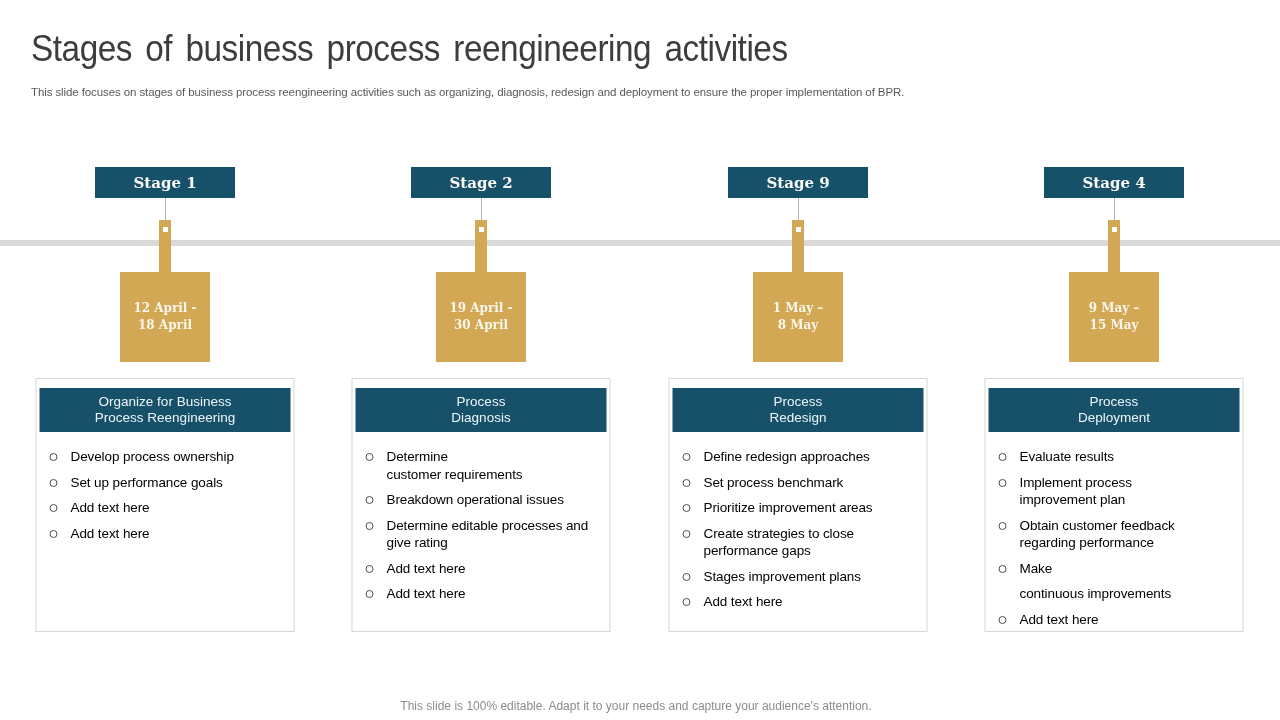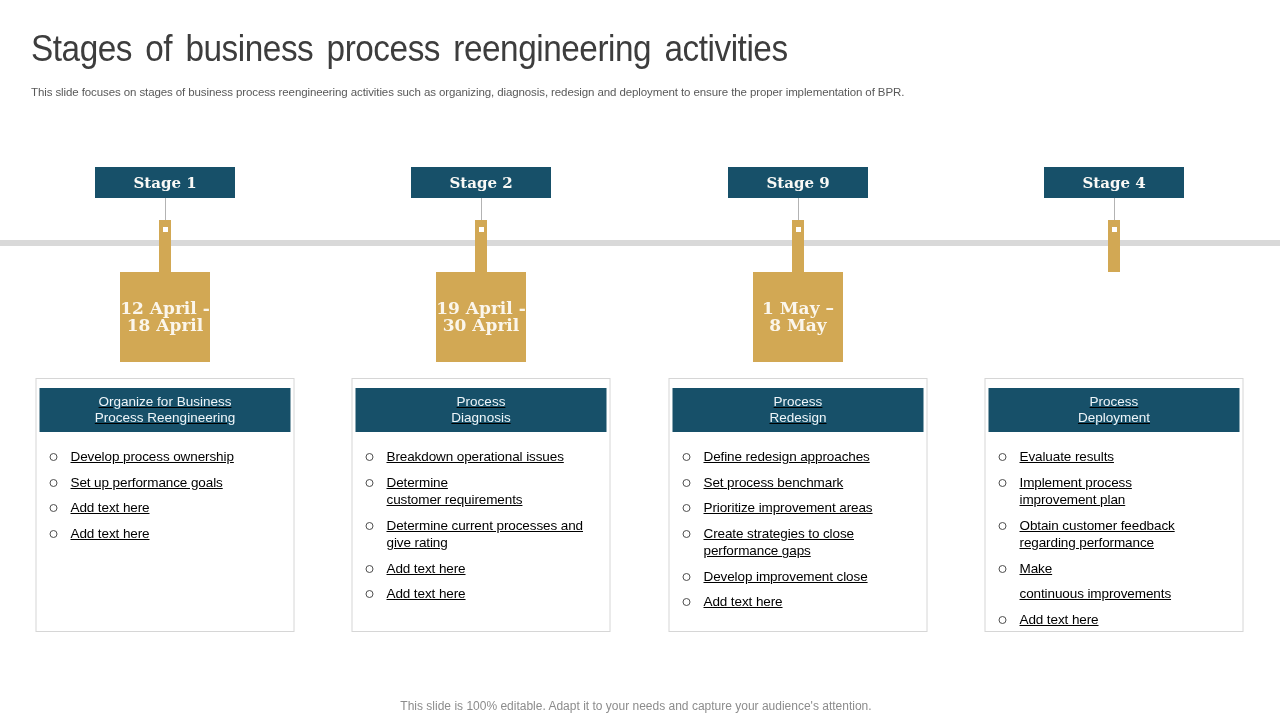--- a/index.html
+++ b/index.html
@@ -44,28 +44,27 @@
     position:absolute;top:220px;left:50%;transform:translateX(-50%);
     width:12px;height:52px;background:var(--gold);z-index:2;
   }
   .sq{width:5px;height:5px;background:#ffffff;margin:7px auto 0;}
   .datebox{
     position:absolute;top:272px;left:50%;transform:translateX(-50%);
     width:90px;height:90px;background:var(--gold);z-index:2;
     display:flex;align-items:center;justify-content:center;text-align:center;
   }
   .date-text{
-    font-family:"DejaVu Serif",serif;font-weight:bold;font-size:17px;line-height:17px;
+    font-family:"DejaVu Serif",serif;font-weight:bold;font-size:12px;line-height:17px;
     color:#fbf6ec;white-space:pre-line;
   }
   .card{
     position:absolute;top:378px;left:50%;transform:translateX(-50%);
     width:259px;height:254px;background:#ffffff;border:1px solid #d6d6d6;
     box-sizing:border-box;
-    text-decoration:underline;
   }
   .card-head{
     margin:9px 3px 0;height:44px;background:var(--teal);
     display:flex;align-items:center;justify-content:center;text-align:center;
     font-size:13.5px;line-height:16px;color:#eef5f9;white-space:pre-line;
   }
   .items{
     list-style:none;margin:16px 6px 0 0;padding:0 0 0 13px;
   }
   .items li{display:flex;margin-bottom:8px;}
@@ -137,30 +136,30 @@
     <div class="datebox">
       <span class="date-text">19 April -
 30 April</span>
     </div>
     <div class="card">
       <div class="card-head">Process
 Diagnosis</div>
       <ul class="items">
             <li>
               <span class="mark"></span>
-              <span class="txt">Breakdown operational issues</span>
-            </li>
-            <li>
-              <span class="mark"></span>
               <span class="txt">Determine
 customer requirements</span>
             </li>
             <li>
               <span class="mark"></span>
-              <span class="txt">Determine current processes and
+              <span class="txt">Breakdown operational issues</span>
+            </li>
+            <li>
+              <span class="mark"></span>
+              <span class="txt">Determine editable processes and
 give rating</span>
             </li>
             <li>
               <span class="mark"></span>
               <span class="txt">Add text here</span>
             </li>
             <li>
               <span class="mark"></span>
               <span class="txt">Add text here</span>
             </li>
@@ -195,36 +194,40 @@
               <span class="mark"></span>
               <span class="txt">Prioritize improvement areas</span>
             </li>
             <li>
               <span class="mark"></span>
               <span class="txt">Create strategies to close
 performance gaps</span>
             </li>
             <li>
               <span class="mark"></span>
-              <span class="txt">Develop improvement close</span>
+              <span class="txt">Stages improvement plans</span>
             </li>
             <li>
               <span class="mark"></span>
               <span class="txt">Add text here</span>
             </li>
           </ul>
     </div>
   </div>
       <div class="col">
     <div class="stage-tab">
       <span class="stage-text">Stage 4</span>
     </div>
     <div class="vline"></div>
     <div class="stem">
       <div class="sq"></div>
+    </div>
+    <div class="datebox">
+      <span class="date-text">9 May –
+15 May</span>
     </div>
     <div class="card">
       <div class="card-head">Process
 Deployment</div>
       <ul class="items">
             <li>
               <span class="mark"></span>
               <span class="txt">Evaluate results</span>
             </li>
             <li>

